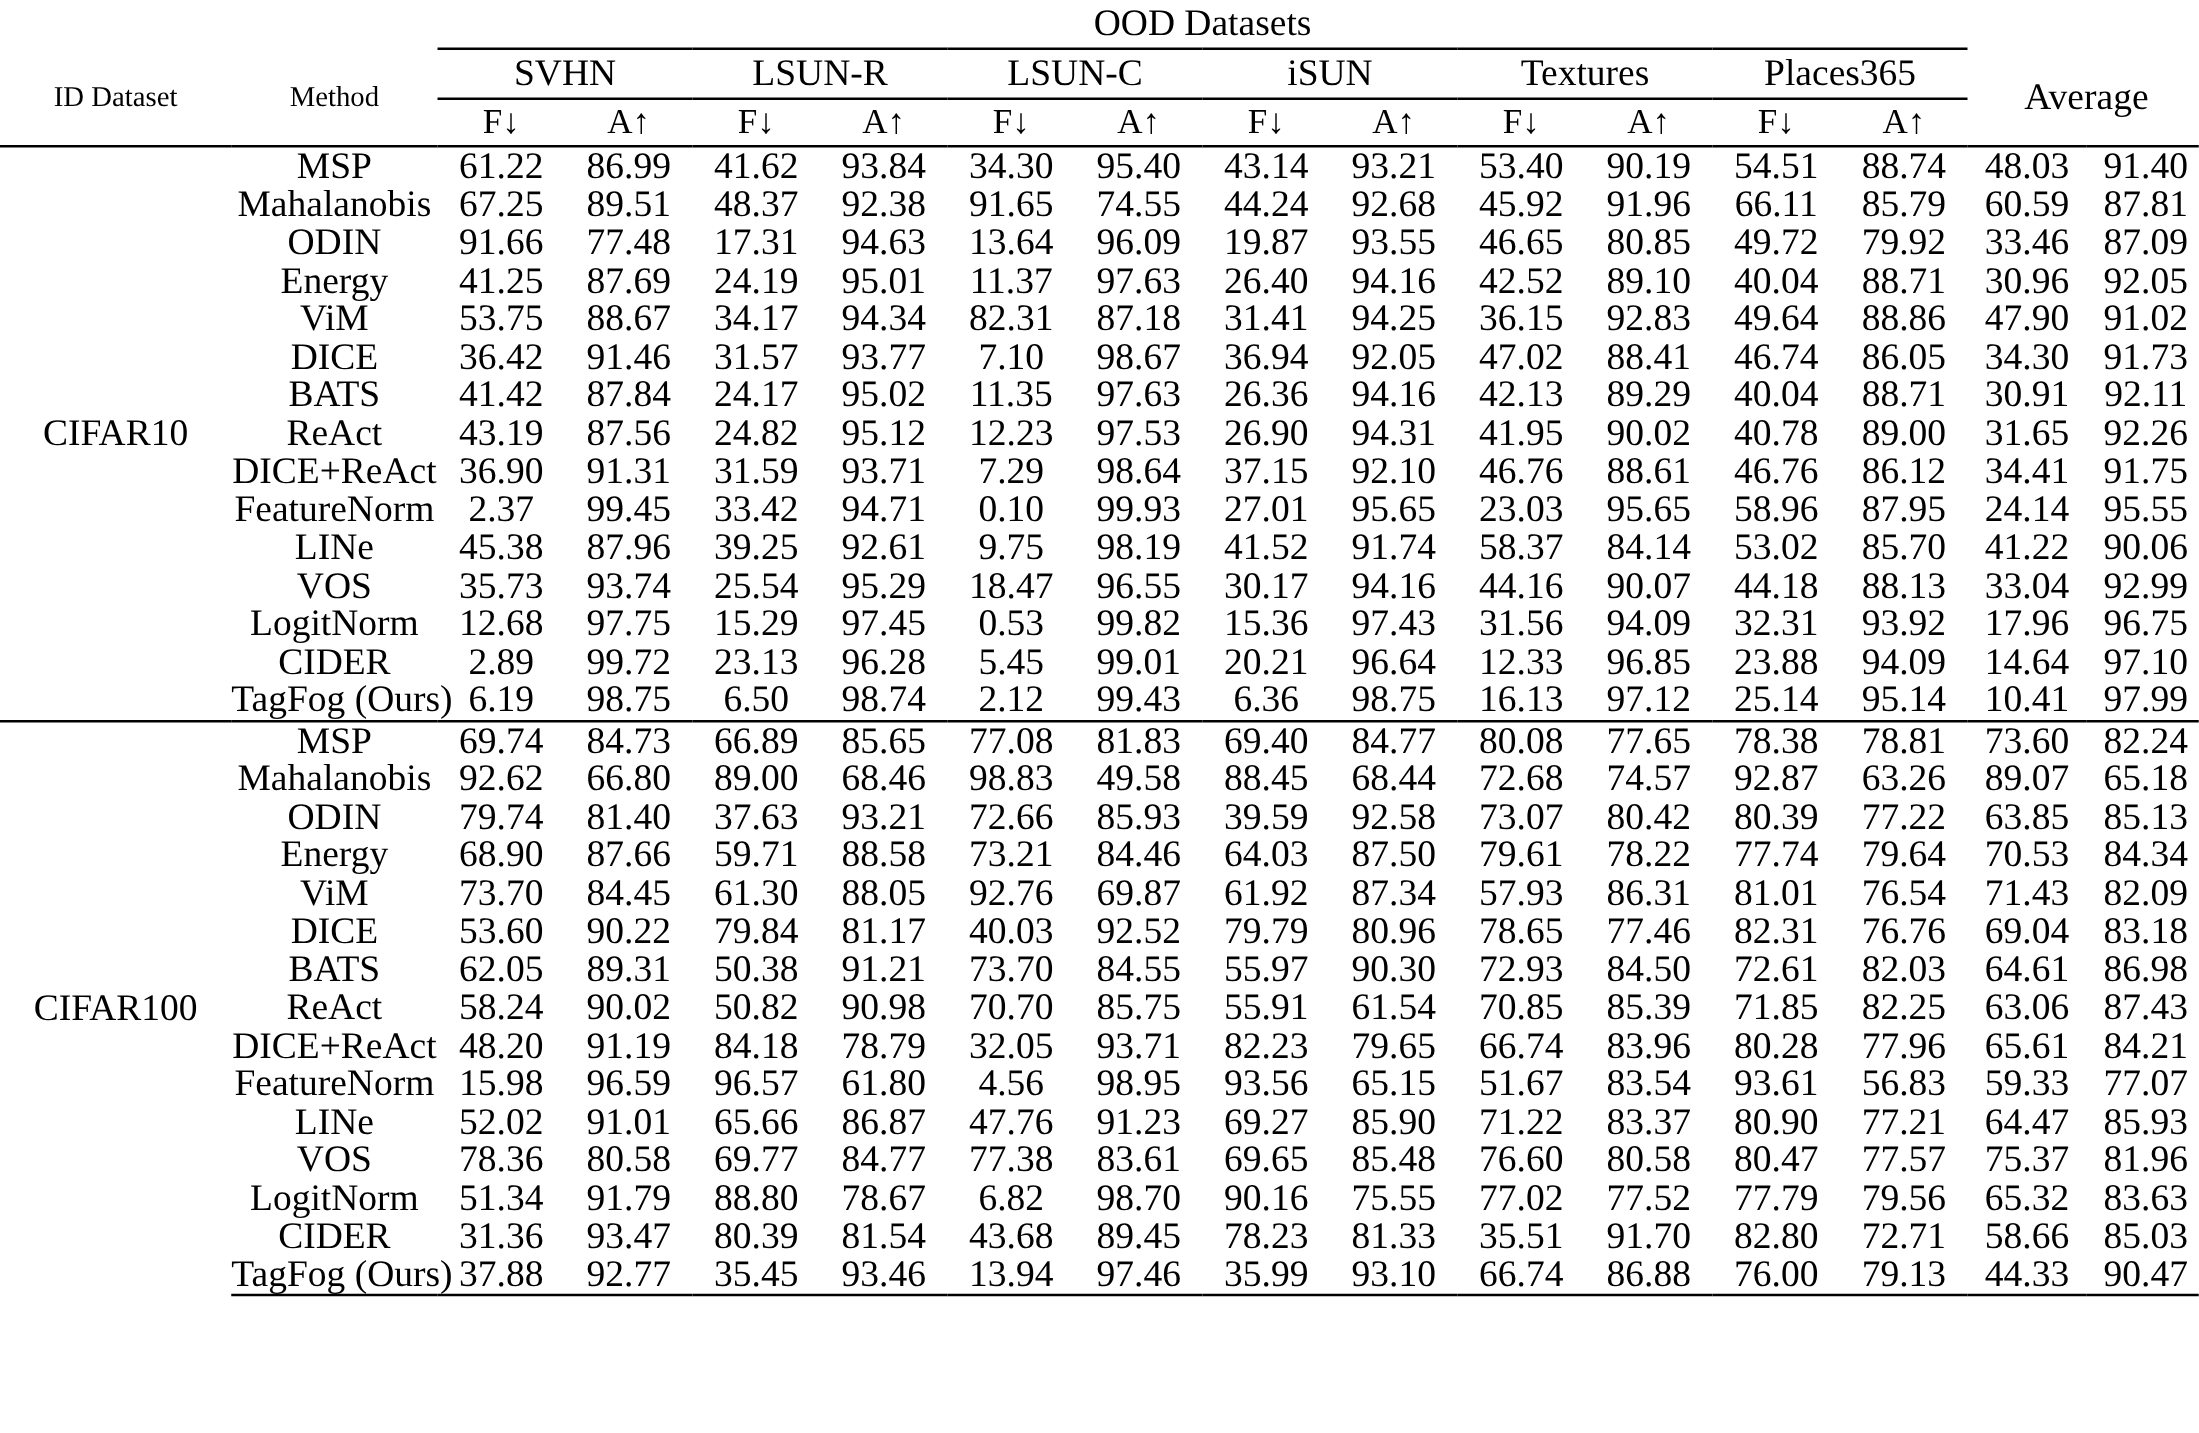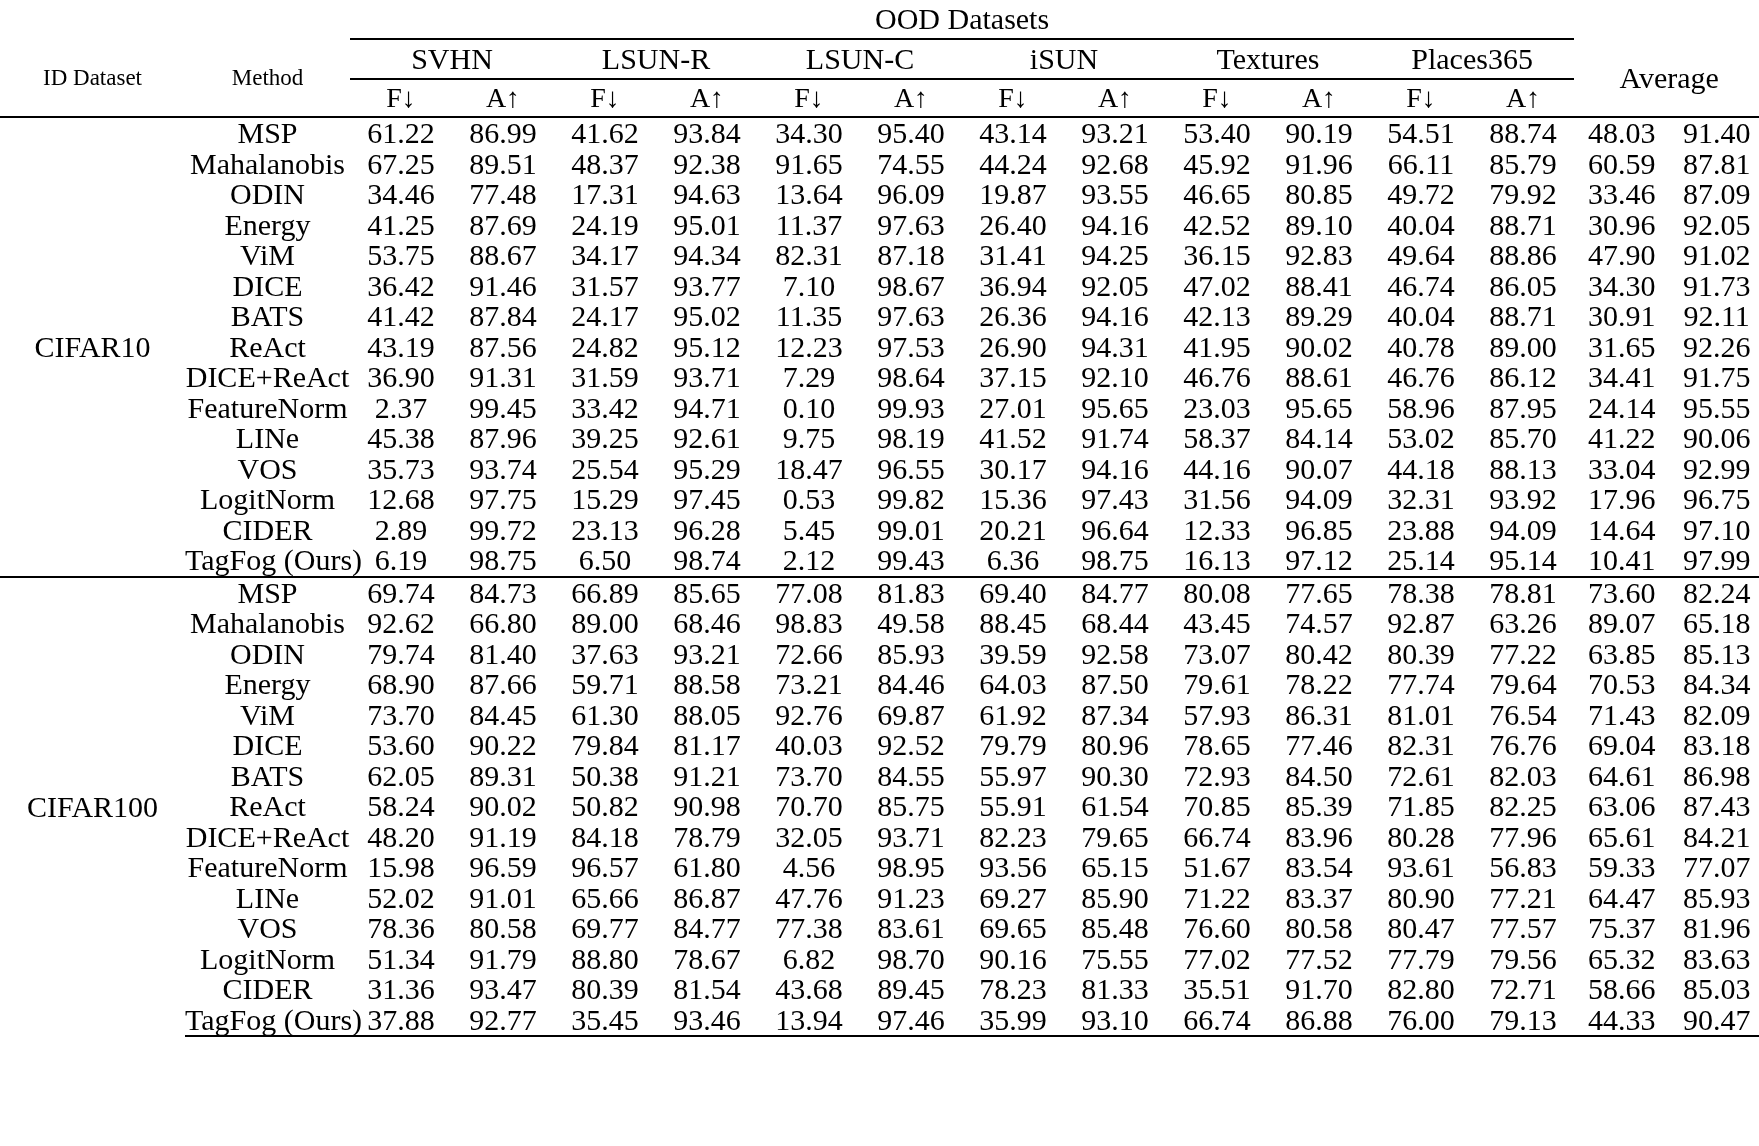--- a/index.html
+++ b/index.html
@@ -164,21 +164,21 @@
         <td>92.68</td>
         <td>45.92</td>
         <td>91.96</td>
         <td>66.11</td>
         <td>85.79</td>
         <td>60.59</td>
         <td>87.81</td>
       </tr>
       <tr class="data-row">
         <td class="method-cell">ODIN</td>
-        <td>34.46</td>
+        <td>91.66</td>
         <td>77.48</td>
         <td>17.31</td>
         <td>94.63</td>
         <td>13.64</td>
         <td>96.09</td>
         <td>19.87</td>
         <td>93.55</td>
         <td>46.65</td>
         <td>80.85</td>
         <td>49.72</td>
@@ -411,21 +411,21 @@
       <tr class="data-row">
         <td class="method-cell">Mahalanobis</td>
         <td>92.62</td>
         <td>66.80</td>
         <td>89.00</td>
         <td>68.46</td>
         <td>98.83</td>
         <td>49.58</td>
         <td>88.45</td>
         <td>68.44</td>
-        <td>43.45</td>
+        <td>72.68</td>
         <td>74.57</td>
         <td>92.87</td>
         <td>63.26</td>
         <td>89.07</td>
         <td>65.18</td>
       </tr>
       <tr class="data-row">
         <td class="method-cell">ODIN</td>
         <td>79.74</td>
         <td>81.40</td>

